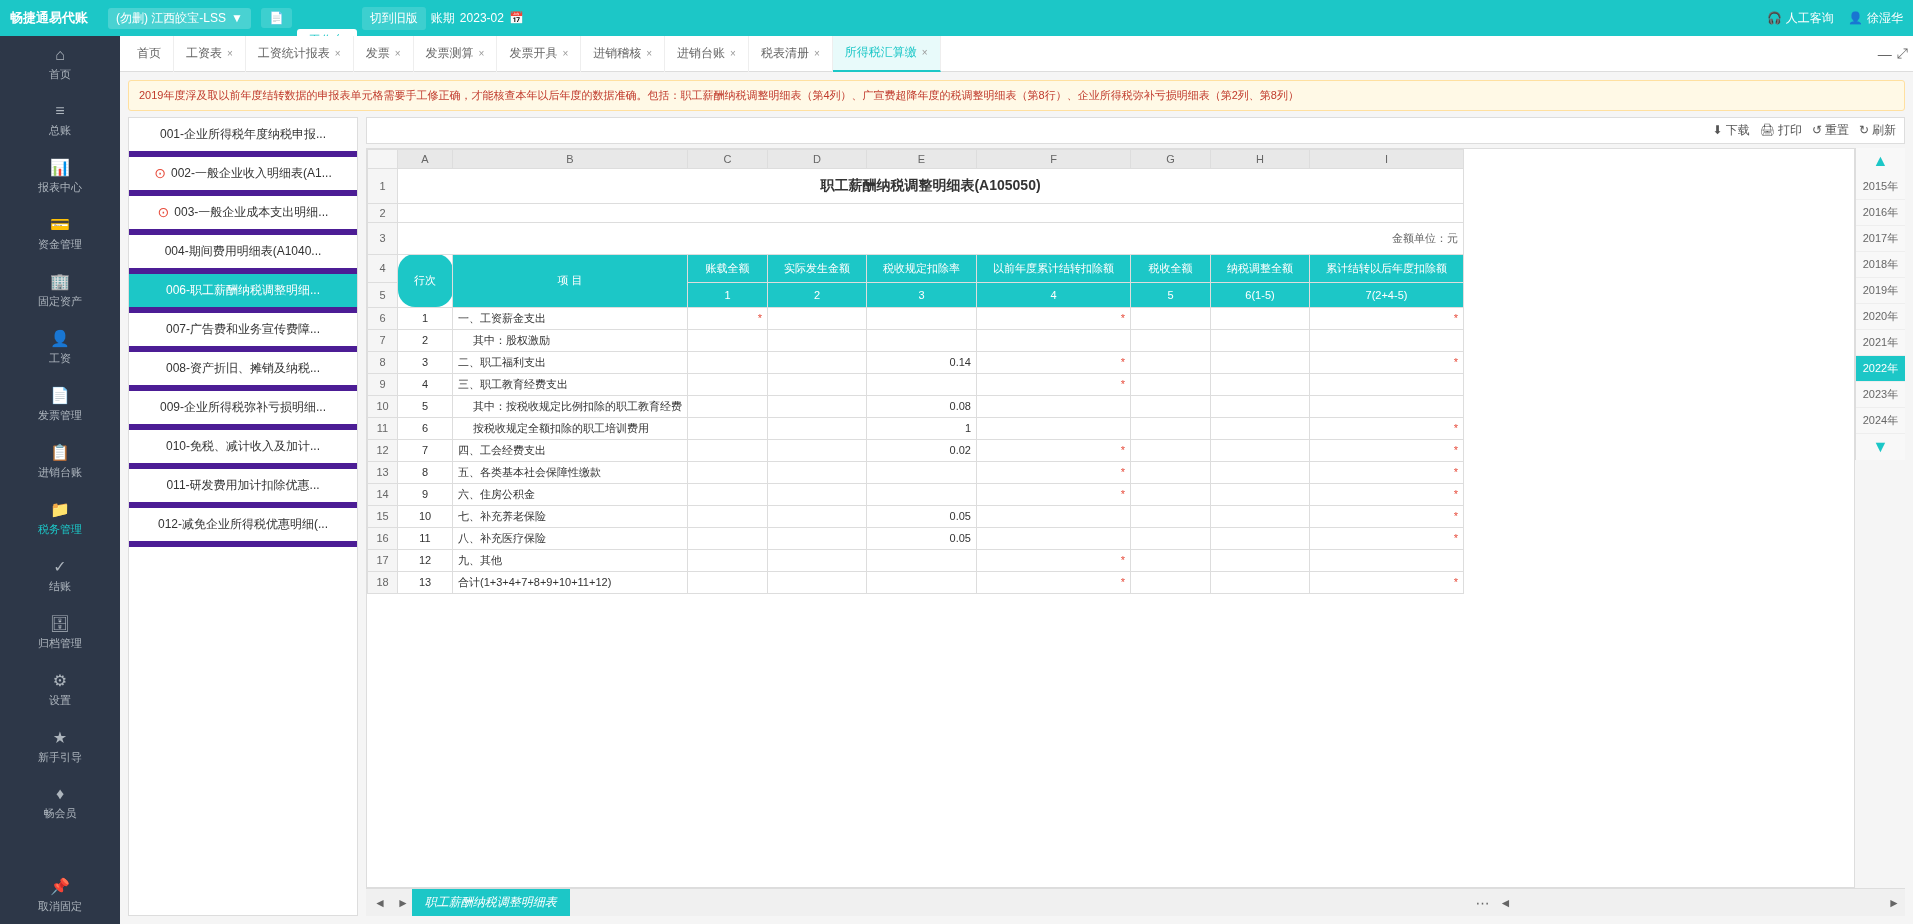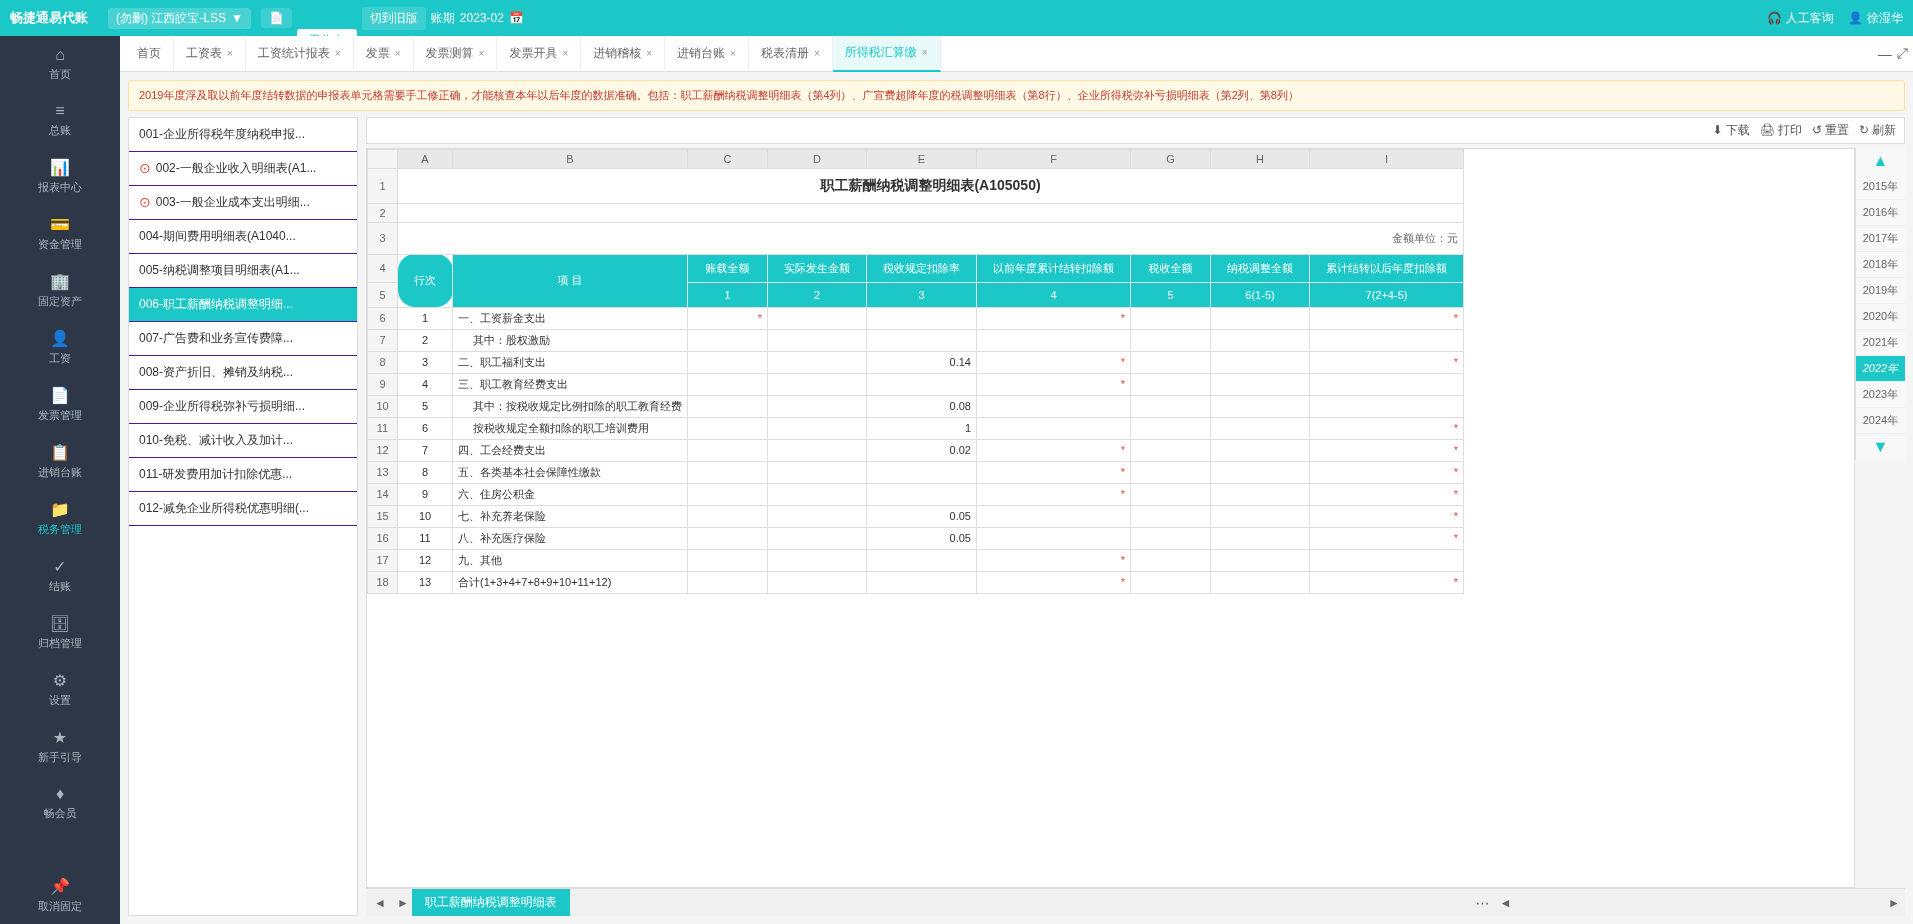--- a/index.html
+++ b/index.html
@@ -44,54 +44,54 @@
     .page-content { flex: 1; overflow: hidden; display: flex; flex-direction: column; padding: 8px; }
 
     
     .notice-bar { background: #fff9e6; border: 1px solid #ffe0a0; border-radius: 3px; padding: 6px 10px; font-size: 11px; color: #c0392b; margin-bottom: 6px; line-height: 1.5; flex-shrink: 0; }
 
     
     .two-panel { display: flex; flex: 1; overflow: hidden; gap: 8px; }
 
     
     .form-list-panel { width: 230px; background: #fff; border: 1px solid #ddd; flex-shrink: 0; overflow-y: auto; }
-    .form-list-item { padding: 8px 10px; font-size: 12px; cursor: pointer; border-bottom: 1px solid #4c1d95; color: #333; display: flex; align-items: center; gap: 5px; }
+    .form-list-item { padding: 8px 10px; font-size: 12px; cursor: pointer; border-bottom: 6px solid #4c1d95; color: #333; display: flex; align-items: center; gap: 5px; justify-content: center; }
     .form-list-item.active { background: #1cc7c7; color: white; }
     .form-list-item .err-icon { color: #e74c3c; font-size: 14px; }
 
     
     .right-panel { flex: 1; display: flex; flex-direction: column; overflow: hidden; position: relative; }
 
     
     .toolbar { display: flex; align-items: center; justify-content: flex-end; gap: 10px; padding: 4px 8px; background: #fff; border: 1px solid #ddd; margin-bottom: 4px; flex-shrink: 0; }
     .toolbar-btn { display: flex; align-items: center; gap: 3px; background: none; border: none; cursor: pointer; color: #555; font-size: 12px; }
 
     
     .spreadsheet-wrapper { flex: 1; overflow: auto; background: #fff; border: 1px solid #ddd; position: relative; }
 
     
     .year-nav { position: absolute; right: 0; top: 0; width: 50px; display: flex; flex-direction: column; align-items: center; background: #f8f8f8; border-left: 1px solid #ddd; z-index: 10; }
     .year-nav-btn { width: 100%; text-align: center; padding: 4px 2px; cursor: pointer; background: none; border: none; color: #1cc7c7; font-size: 16px; }
     .year-item { width: 100%; text-align: center; padding: 5px 2px; font-size: 11px; cursor: pointer; color: #666; border-bottom: 1px solid #eee; }
-    .year-item.active { background: #1cc7c7; color: white; font-style: italic; }
+    .year-item.active { background: #1cc7c7; color: white; }
 
     
     .spreadsheet-table { border-collapse: collapse; font-size: 11px; min-width: 900px; }
     .spreadsheet-table th, .spreadsheet-table td { border: 1px solid #ddd; padding: 3px 5px; white-space: nowrap; }
     .spreadsheet-table .row-num { background: #f5f5f5; color: #666; text-align: center; width: 30px; }
     .spreadsheet-table .col-header { background: #e8e8e8; color: #666; text-align: center; font-weight: normal; }
     .spreadsheet-table .header-cyan { background: #1cc7c7; color: white; text-align: center; font-weight: normal; padding: 6px 16px; }
     .spreadsheet-table td.item-label { text-align: left; }
     .spreadsheet-table td.center { text-align: center; }
     .spreadsheet-table td.num-val { text-align: right; color: #333; }
     .star { color: #e74c3c; }
 
     
     .sheet-tab-bar { display: flex; align-items: center; background: #f0f0f0; border-top: 1px solid #ddd; height: 28px; flex-shrink: 0; padding: 0 5px; }
-    .sheet-tab { padding: 0 12px; height: 28px; display: flex; align-items: center; font-size: 12px; cursor: pointer; border: 1px solid #ddd; background: white; color: #333; }
+    .sheet-tab { padding: 0 12px; height: 28px; display: flex; align-items: center; font-size: 12px; cursor: pointer; border: 1px solid #ddd; background: white; color: #333; font-style: italic; }
     .sheet-tab.active { background: #1cc7c7; color: white; border-color: #1cc7c7; }
     .sheet-tab-dots { margin-left: auto; color: #666; font-size: 14px; cursor: pointer; }
     .nav-arrows { display: flex; gap: 5px; color: #666; }
     .nav-arrow { cursor: pointer; padding: 0 3px; }
   </style>
 </head>
 <body>
 
 <div class="app-container">
 
@@ -252,23 +252,20 @@
               <span class="err-icon">⊙</span>
               <span>002-一般企业收入明细表(A1...</span>
             </div>
             <div class="form-list-item">
               <span class="err-icon">⊙</span>
               <span>003-一般企业成本支出明细...</span>
             </div>
             <div class="form-list-item">
               <span>004-期间费用明细表(A1040...</span>
             </div>
-            <div class="form-list-item">
-              <span>005-纳税调整项目明细表(A1...</span>
-            </div>
             <div class="form-list-item active">
               <span>006-职工薪酬纳税调整明细...</span>
             </div>
             <div class="form-list-item">
               <span>007-广告费和业务宣传费障...</span>
             </div>
             <div class="form-list-item">
               <span>008-资产折旧、摊销及纳税...</span>
             </div>
             <div class="form-list-item">

